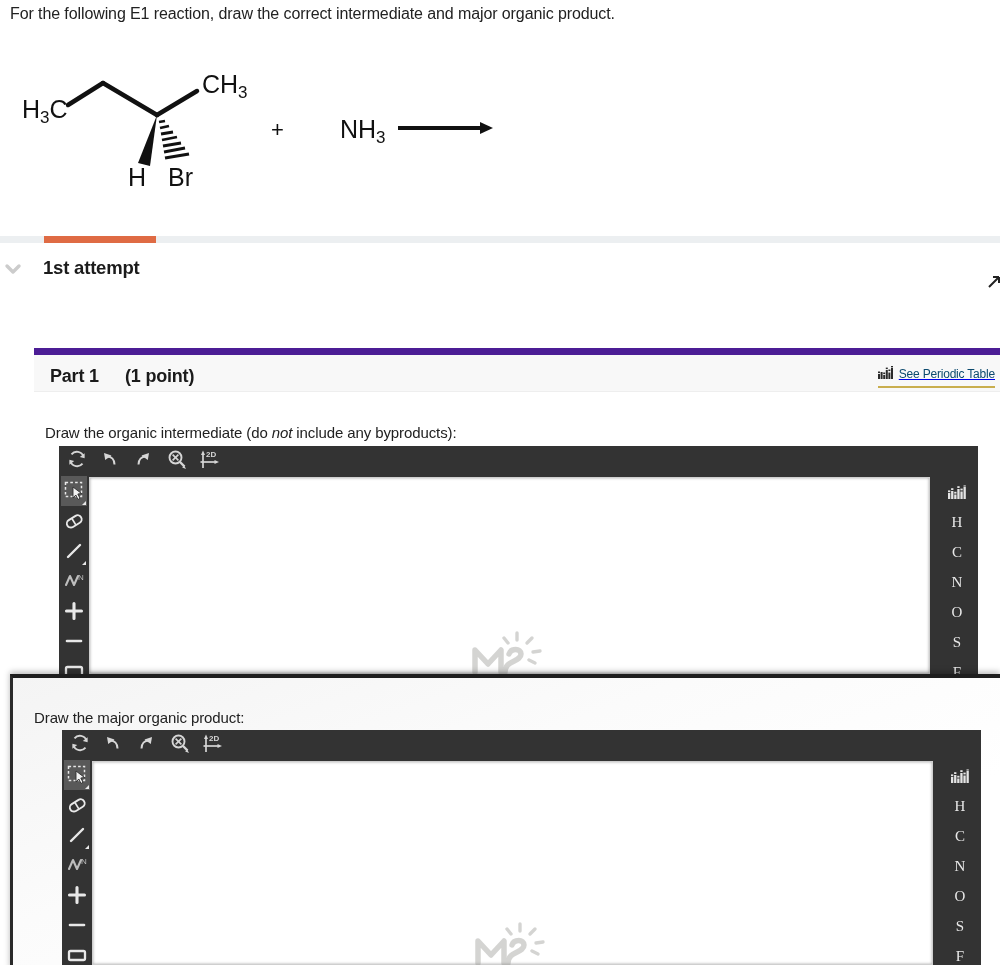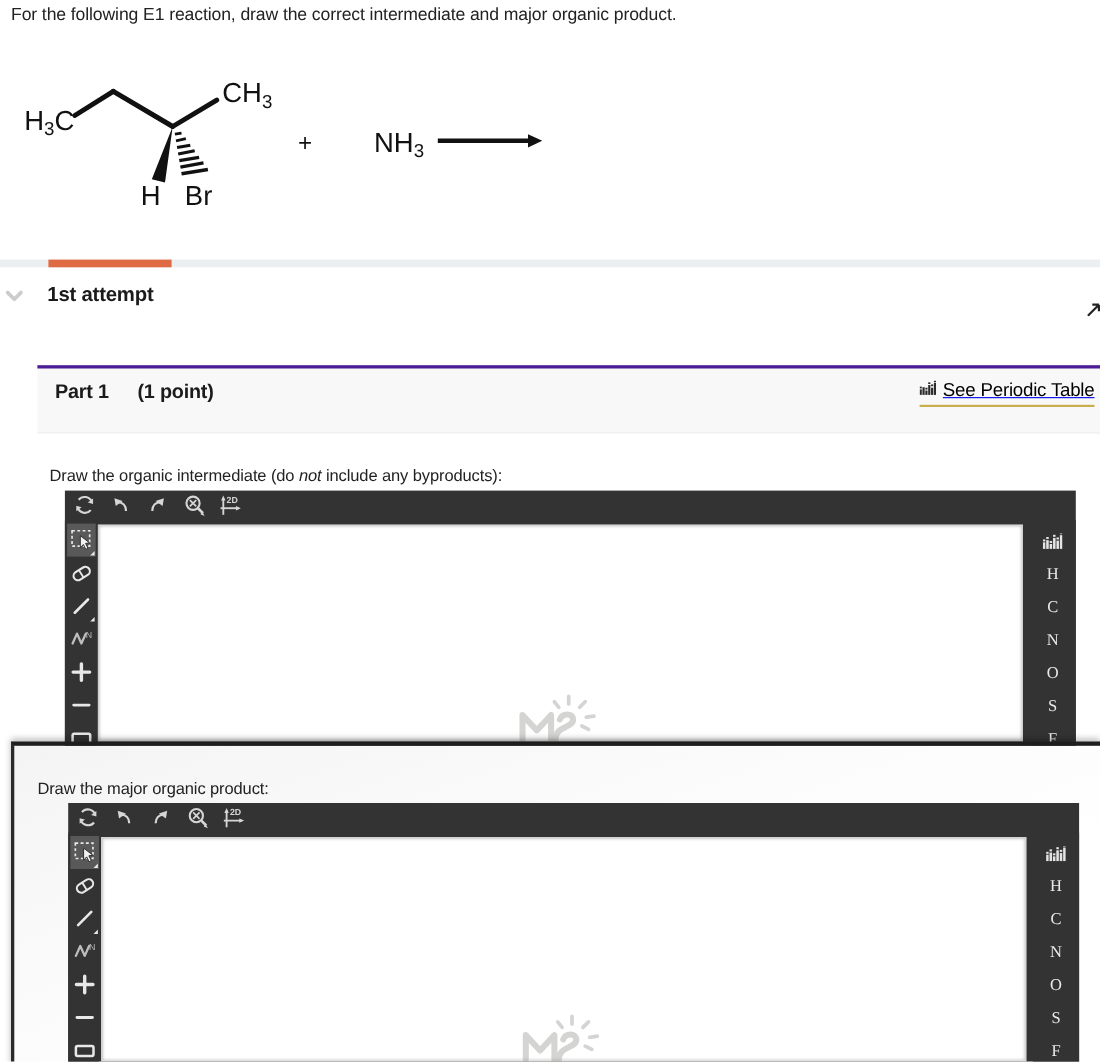--- a/index.html
+++ b/index.html
@@ -40,37 +40,37 @@
     position: absolute; left: 43px; top: 7px;
     font-size: 18.5px; font-weight: bold; color: #1b1b1b; letter-spacing: -0.2px;
   }
   .corner-mark {
     position: absolute; right: 0px; top: 24px; width: 12px; height: 14px;
     overflow: hidden;
   }
 
   
   .part-bar {
-    position: absolute; left: 34px; top: 332px; width: 966px; height: 62px;
-    background: #f8f8f8; border-top: 3px solid #4c1d95; border-bottom: 1px solid #eeeeee;
+    position: absolute; left: 34px; top: 348px; width: 966px; height: 44px;
+    background: #f8f8f8; border-top: 7px solid #4c1d95; border-bottom: 1px solid #eeeeee;
   }
   .part-label {
     position: absolute; left: 16px; top: 11px;
     font-size: 18px; font-weight: bold; color: #1b1b1b; letter-spacing:-0.2px;
   }
   .part-points {
     position: absolute; left: 91px; top: 11px;
     font-size: 18px; font-weight: bold; color: #1b1b1b; letter-spacing:-0.2px;
   }
   .ptable-link {
     position: absolute; right: 5px; top: 10px;
     display: flex; align-items: center; gap: 6px;
     border-bottom: 2px solid #c9ae4e; padding-bottom: 3px;
   }
-  .ptable-link .txt { font-size: 17px; color: #000000; letter-spacing:-0.2px; }
+  .ptable-link .txt { font-size: 12px; color: #0c4a6e; letter-spacing:-0.2px; }
 
   
   .q-text {
     position: absolute; font-size: 15px; color: #222; letter-spacing: -0.1px;
   }
   .q-text em { font-style: italic; }
 
   
   .editor { position: absolute; background: #333333; }
   .ed-toolbar { position:absolute; left:0; top:0; height: 27px; }

